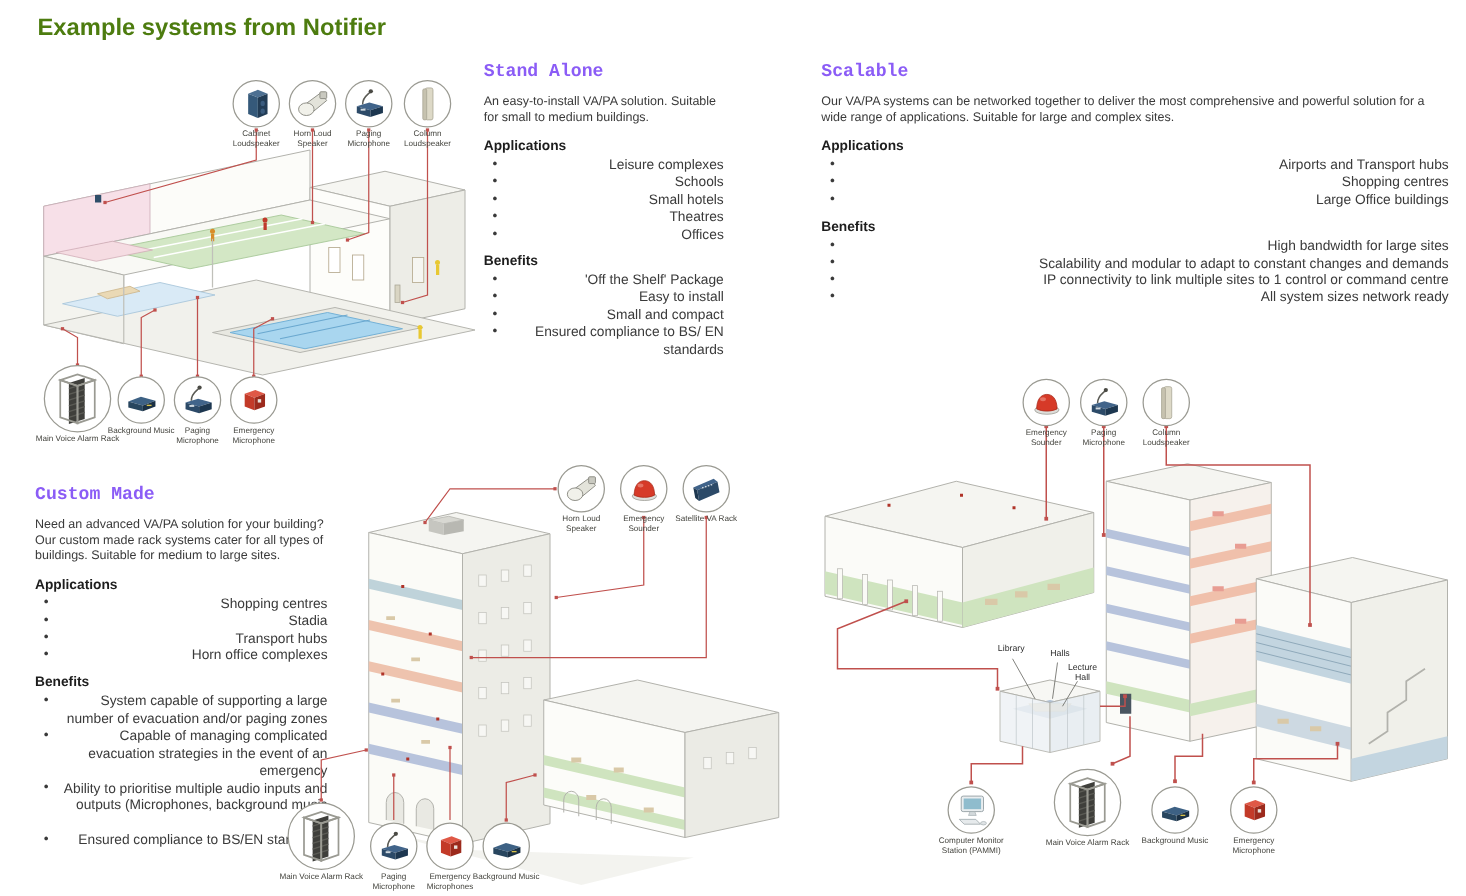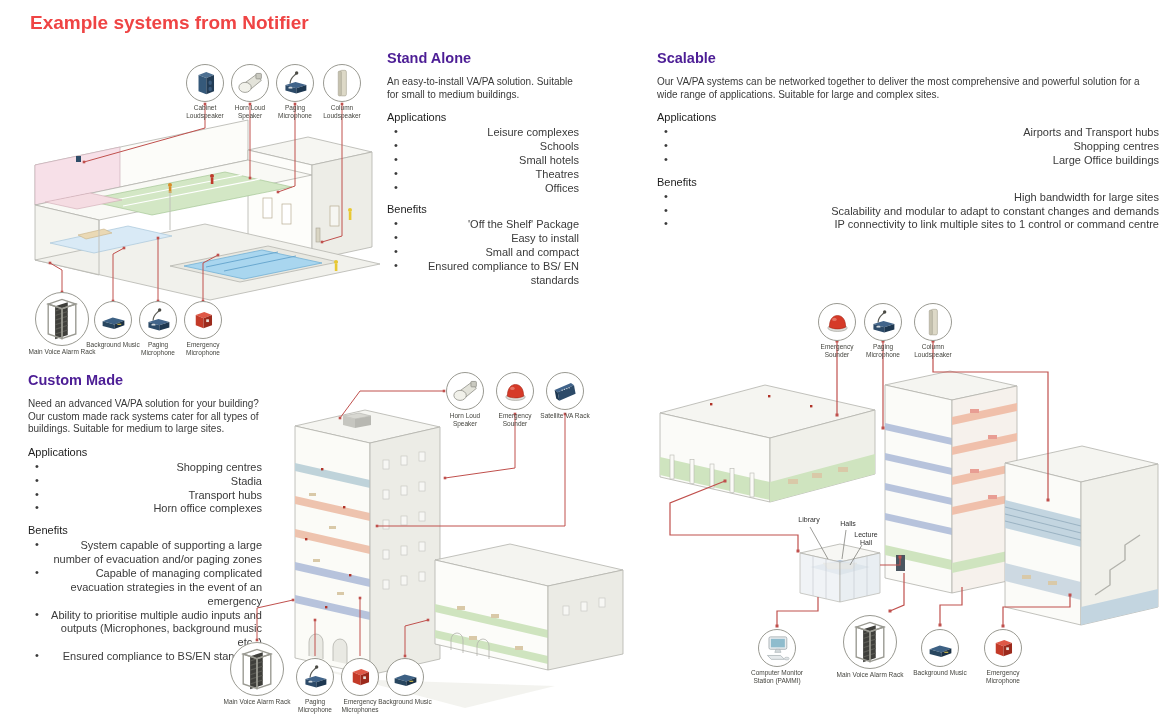--- a/index.html
+++ b/index.html
@@ -1,22 +1,22 @@
 <!DOCTYPE html>
 <html><head>
 <meta charset="utf-8">
 <style>
   html,body{margin:0;padding:0;background:#fff;}
   #page{position:relative;width:1173px;height:717px;background:#fff;overflow:hidden;
         font-family:"Liberation Sans", sans-serif;color:#3a3a3a;}
-  .title{position:absolute;left:30px;top:12px;font-size:19px;font-weight:bold;color:#ef4444;text-align:right;}
+  .title{position:absolute;left:30px;top:12px;font-size:19px;font-weight:bold;color:#4d7c0f;text-align:right;}
   .text-col{position:absolute;}
-  .text-col h2{margin:0 0 10px;font-size:14.5px;font-weight:bold;color:#4c1d95;}
+  .text-col h2{margin:0 0 10px;font-size:14.5px;font-weight:bold;color:#8b5cf6;font-family:Liberation Mono, monospace;}
   .text-col p{margin:0 0 10px;font-size:10px;line-height:1.26;}
-  .sub{font-size:11px;font-weight:normal;color:#1d1d1d;margin:0 0 3px;}
+  .sub{font-size:11px;font-weight:bold;color:#1d1d1d;margin:0 0 3px;}
   .text-col ul{list-style:none;margin:0 0 8px;padding:0;text-align:right;}
   .text-col li{position:relative;padding-left:17px;font-size:11px;line-height:1.26;}
   .text-col li::before{content:"\2022";position:absolute;left:7px;top:-1px;font-size:11px;color:#3a3a3a;}
   .illus{position:absolute;}
   .icon-item{position:absolute;text-align:center;width:54px;}
   .icon-circle{width:38px;height:38px;border:1px solid #9a9a92;border-radius:50%;background:#fff;
                margin:0 auto 2px;display:flex;align-items:center;justify-content:center;box-sizing:border-box;}
   .glyph{width:31px;height:31px;display:block;}
   .icon-item.big{width:82px;}
   .icon-item.big .icon-circle{width:54px;height:54px;}
@@ -136,24 +136,25 @@
     <ul>
       <li>Airports and Transport hubs</li>
       <li>Shopping centres</li>
       <li>Large Office buildings</li>
     </ul>
     <div class="sub">Benefits</div>
     <ul>
       <li>High bandwidth for large sites</li>
       <li>Scalability and modular to adapt to constant changes and demands</li>
       <li>IP connectivity to link multiple sites to 1 control or command centre</li>
+      <li>All system sizes network ready</li>
     </ul>
   </section>
 
-  <section class="text-col" style="left:28px;top:372px;width:234px">
+  <section class="text-col" style="left:28px;top:388px;width:234px">
     <h2>Custom Made</h2>
     <p>Need an advanced VA/PA solution for your building? Our custom made rack systems cater for all types of buildings. Suitable for medium to large sites.</p>
     <div class="sub">Applications</div>
     <ul>
       <li>Shopping centres</li>
       <li>Stadia</li>
       <li>Transport hubs</li>
       <li>Horn office complexes</li>
     </ul>
     <div class="sub">Benefits</div>

